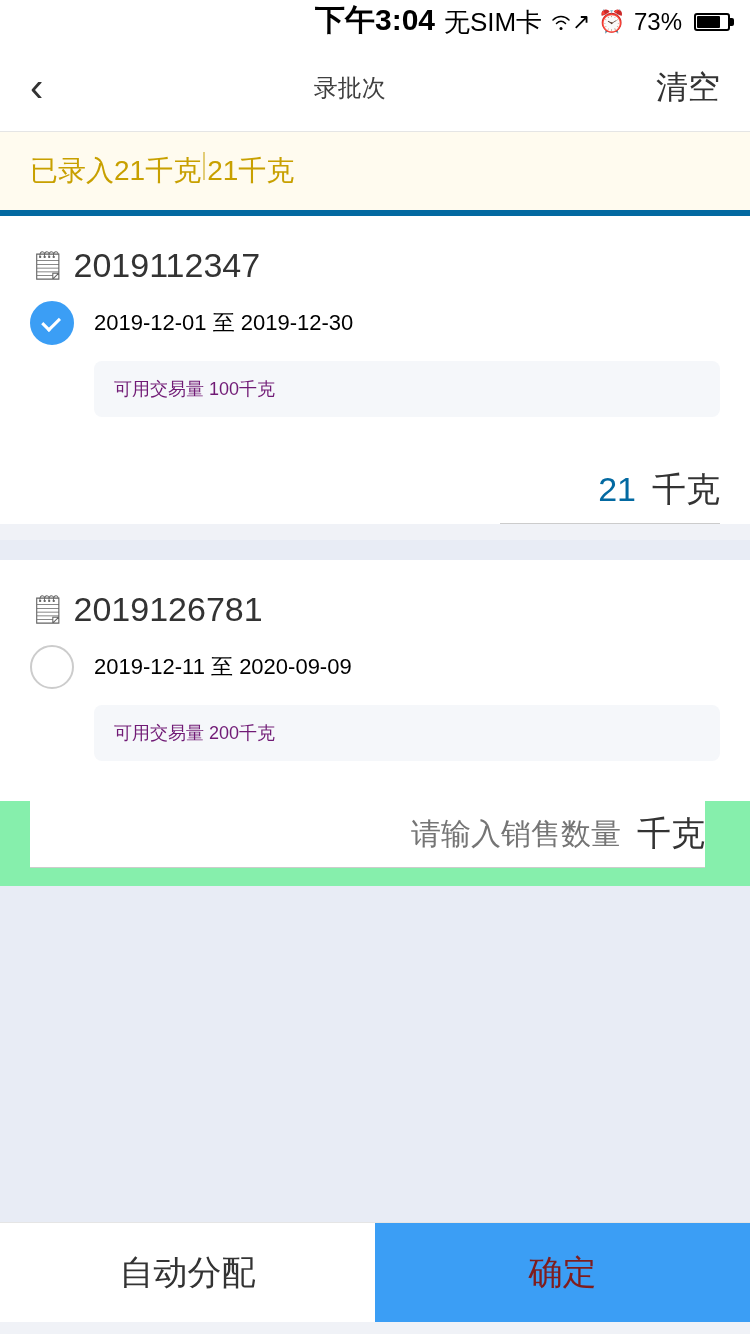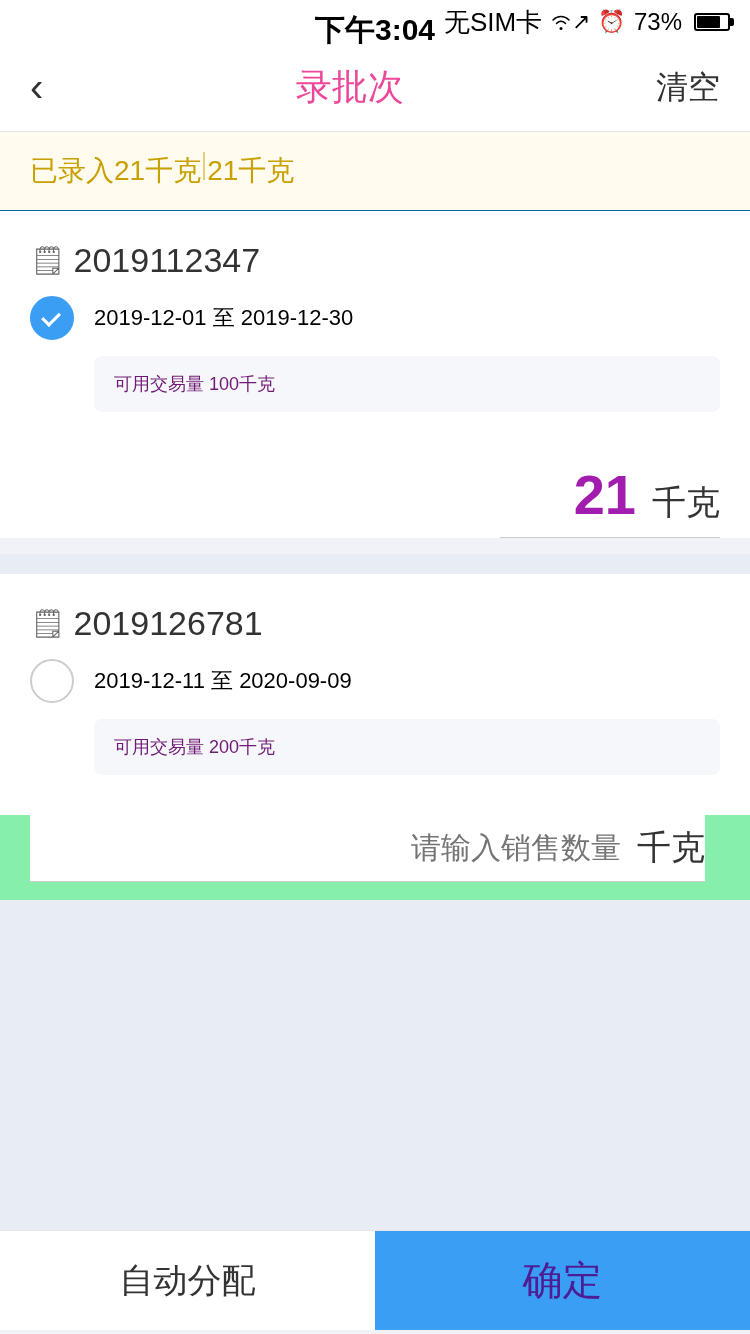--- a/index.html
+++ b/index.html
@@ -31,21 +31,21 @@
       font-size: 26px;
       color: #000;
     }
     .status-center {
       font-size: 30px;
       font-weight: 600;
       color: #000;
       position: absolute;
       left: 50%;
       transform: translateX(-50%);
-      top: 10px;
+      top: 0;
     }
     .status-right {
       display: flex;
       align-items: center;
       gap: 8px;
       font-size: 24px;
       color: #000;
     }
 
     
@@ -58,39 +58,39 @@
       justify-content: space-between;
       padding: 0 30px;
       border-bottom: 1px solid #e5e5e5;
     }
     .nav-back {
       font-size: 40px;
       color: #333;
       cursor: pointer;
     }
     .nav-title {
-      font-size: 36px;
+      font-size: 24px;
       font-weight: 500;
-      color: #ec4899;
+      color: #404040;
     }
     .nav-action {
       font-size: 32px;
       color: #333;
       cursor: pointer;
     }
 
     
     .info-banner {
       width: 750px;
       background: #fffbef;
       padding: 20px 30px;
       display: flex;
       align-items: flex-start;
       gap: 2px;
-      border-bottom: 1px solid #0369a1;
+      border-bottom: 6px solid #0369a1;
     }
     .info-banner-item {
       font-size: 28px;
       color: #c8a000;
     }
     .info-banner-divider {
       width: 2px;
       height: 28px;
       background: #c8a000;
       opacity: 0.5;
@@ -168,23 +168,23 @@
 
     
     .amount-row {
       display: flex;
       align-items: baseline;
       justify-content: flex-end;
       padding: 20px 30px 16px 30px;
       background: #fff;
     }
     .amount-value {
-      font-size: 56px;
-      font-weight: 700;
-      color: #a21caf;
+      font-size: 34px;
+      font-weight: 400;
+      color: #0369a1;
       margin-right: 16px;
     }
     .amount-unit {
       font-size: 34px;
       color: #333;
     }
     .amount-underline {
       border: none;
       border-bottom: 1.5px solid #ccc;
       width: 200px;
@@ -233,21 +233,21 @@
     
     .empty-area {
       background: #e8ecf5;
       flex: 1;
       min-height: 400px;
     }
 
     
     .bottom-bar {
       position: fixed;
-      bottom: 4px;
+      bottom: 12px;
       width: 750px;
       height: 100px;
       display: flex;
       background: #fff;
       border-top: 1px solid #e5e5e5;
     }
     .btn-auto {
       flex: 1;
       display: flex;
       align-items: center;
@@ -256,22 +256,22 @@
       color: #333;
       background: #fff;
       cursor: pointer;
       border: none;
     }
     .btn-confirm {
       flex: 1;
       display: flex;
       align-items: center;
       justify-content: center;
-      font-size: 40px;
-      color: #4c1d95;
+      font-size: 34px;
+      color: #7f1d1d;
       background: #3b9ef5;
       cursor: pointer;
       border: none;
     }
 
     
     .battery {
       display: inline-block;
       width: 36px;
       height: 18px;

